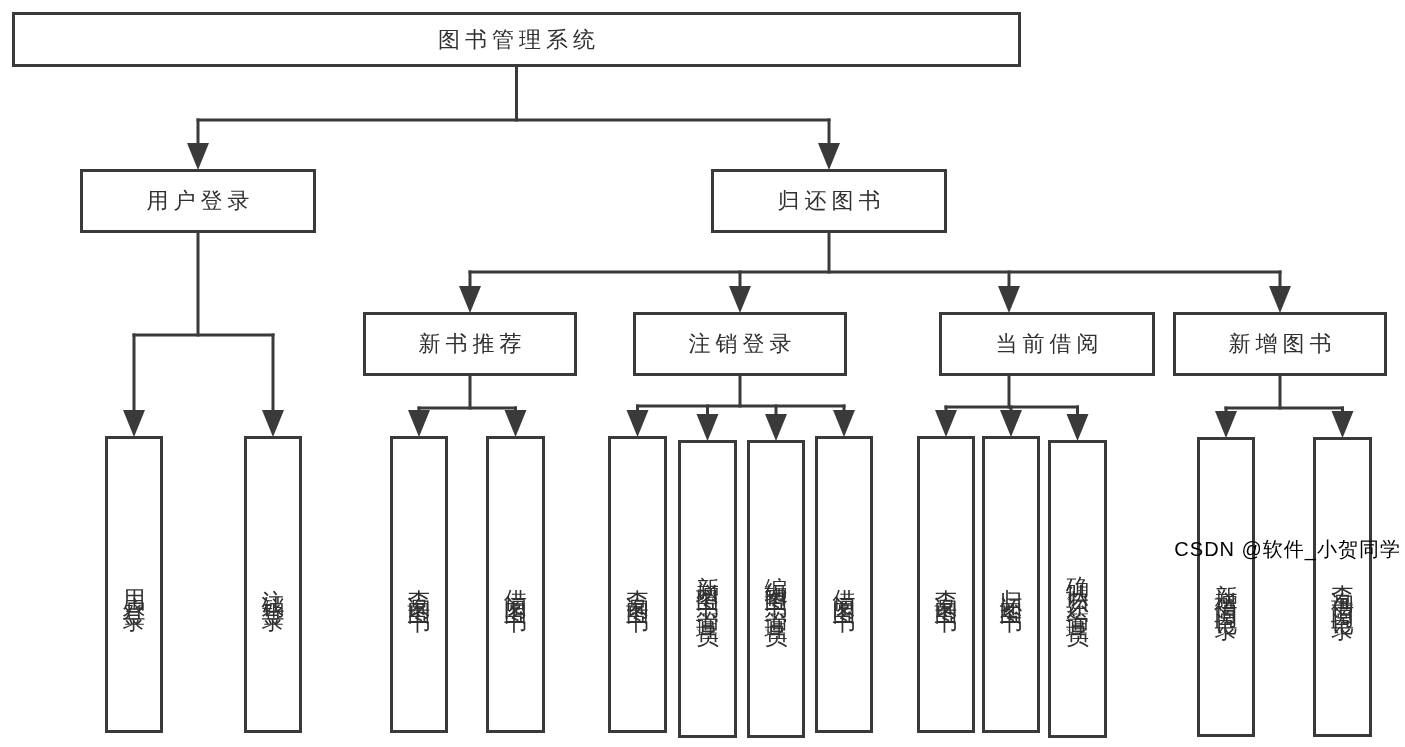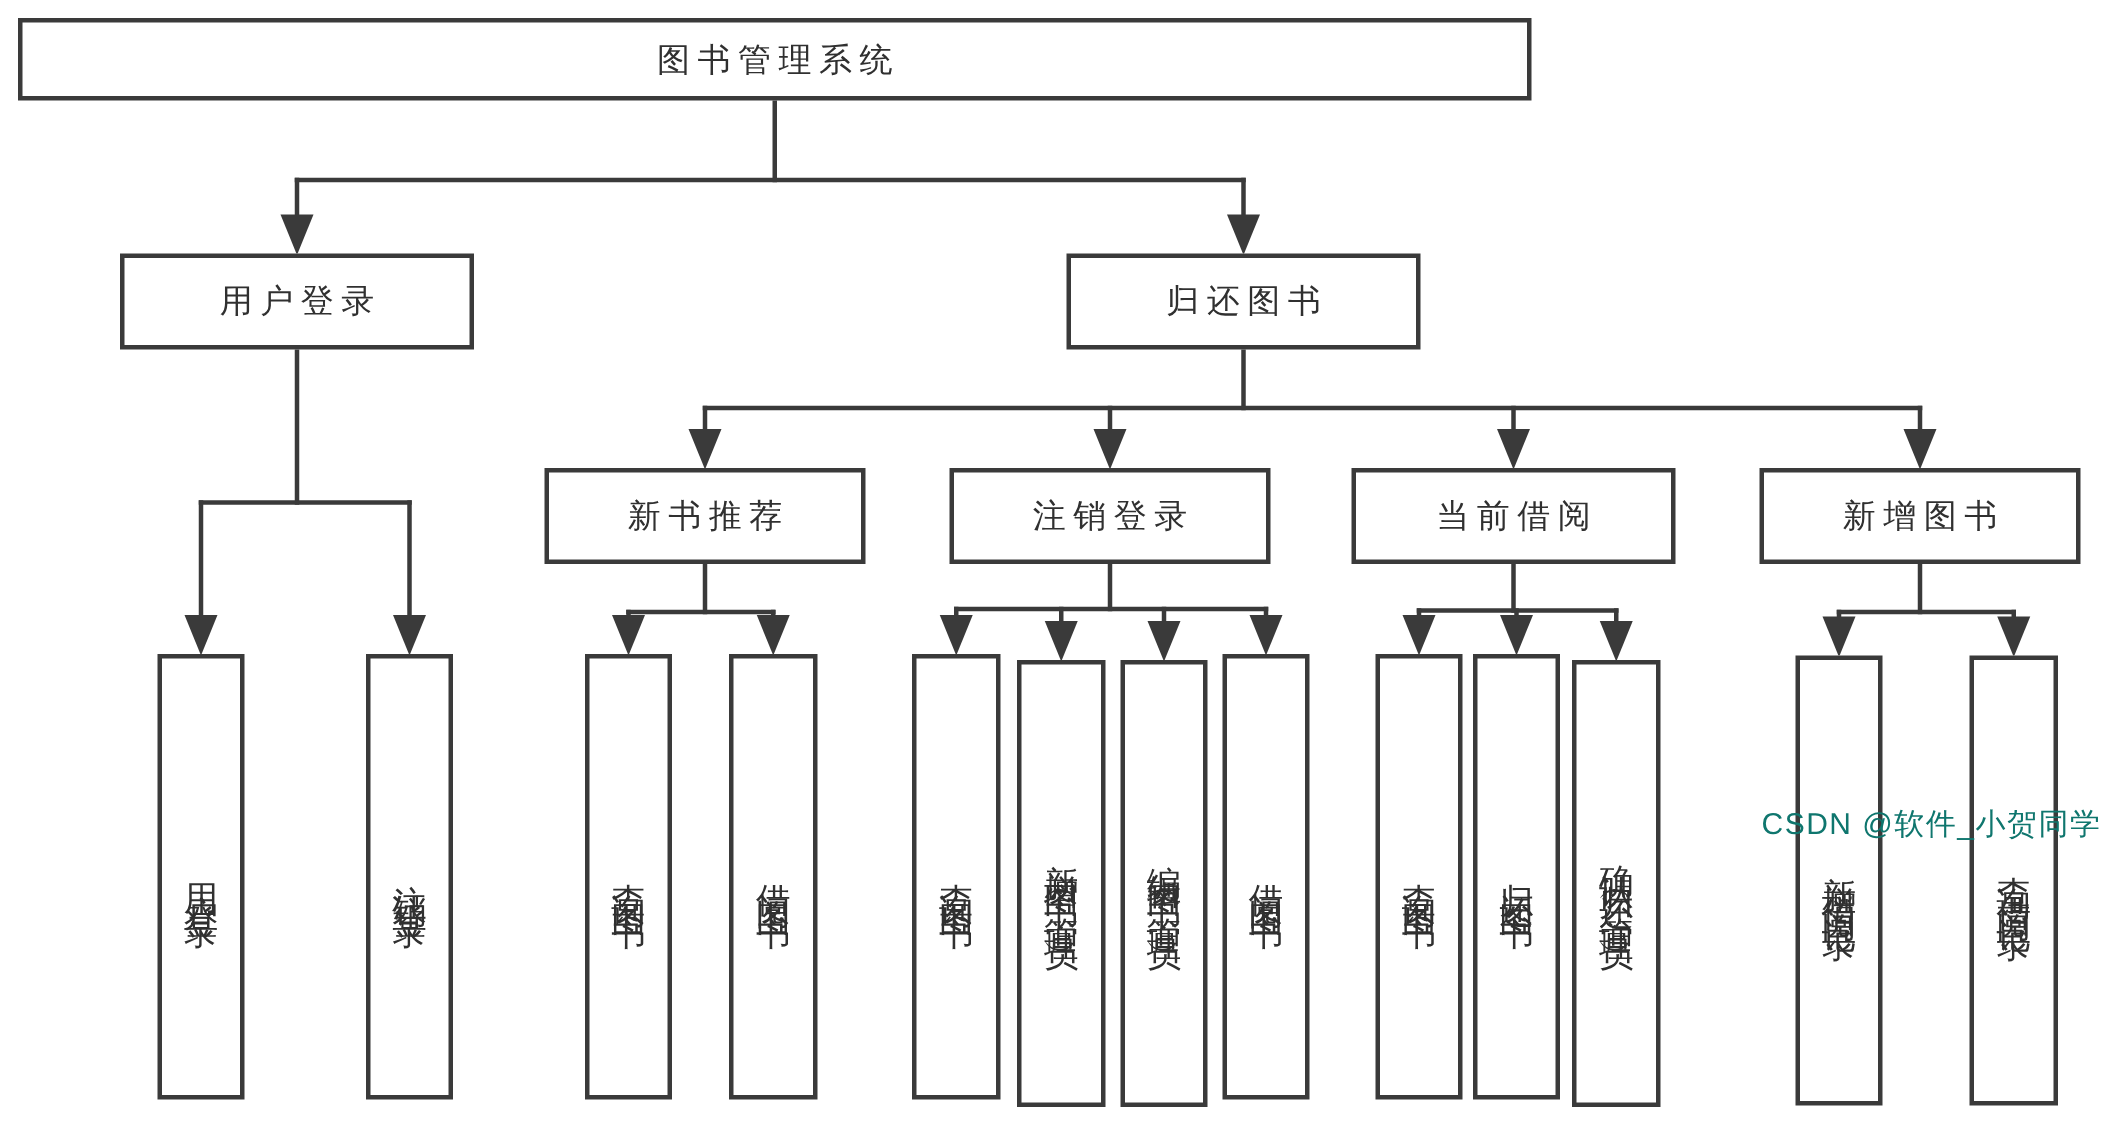--- a/index.html
+++ b/index.html
@@ -101,21 +101,21 @@
       </div>
       <div class="node horiz" style="left: 711px; top: 169px; width: 236px; height: 64px; border-width: 3px;">
         <span class="lbl">归还图书</span>
       </div>
       <div class="node horiz" style="left: 363px; top: 312px; width: 214px; height: 64px; border-width: 3px;">
         <span class="lbl">新书推荐</span>
       </div>
       <div class="node horiz" style="left: 633px; top: 312px; width: 214px; height: 64px; border-width: 3px;">
         <span class="lbl">注销登录</span>
       </div>
-      <div class="node horiz" style="left: 901px; top: 312px; width: 216px; height: 64px; border-width: 3px;">
+      <div class="node horiz" style="left: 939px; top: 312px; width: 216px; height: 64px; border-width: 3px;">
         <span class="lbl">当前借阅</span>
       </div>
       <div class="node horiz" style="left: 1173px; top: 312px; width: 214px; height: 64px; border-width: 3px;">
         <span class="lbl">新增图书</span>
       </div>
       <div class="node vert" style="left: 105px; top: 436px; width: 58px; height: 297px; border-width: 3px;">
         <span class="lbl">用户登录</span>
       </div>
       <div class="node vert" style="left: 244px; top: 436px; width: 58px; height: 297px; border-width: 3px;">
         <span class="lbl">注销登录</span>
@@ -147,14 +147,14 @@
       <div class="node vert" style="left: 1048px; top: 440px; width: 59px; height: 298px; border-width: 3px;">
         <span class="lbl">确认归还（管理员）</span>
       </div>
       <div class="node vert" style="left: 1197px; top: 437px; width: 58px; height: 300px; border-width: 3px;">
         <span class="lbl">新增借阅记录</span>
       </div>
       <div class="node vert" style="left: 1313px; top: 437px; width: 59px; height: 300px; border-width: 3px;">
         <span class="lbl">查询借阅记录</span>
       </div>
     </div>
-  <div class="watermark" style="color: #0f766e;">CSDN @软件_小贺同学</div>
+  <div class="watermark" style="color: #000000;">CSDN @软件_小贺同学</div>
 </div>
 
 </body></html>

